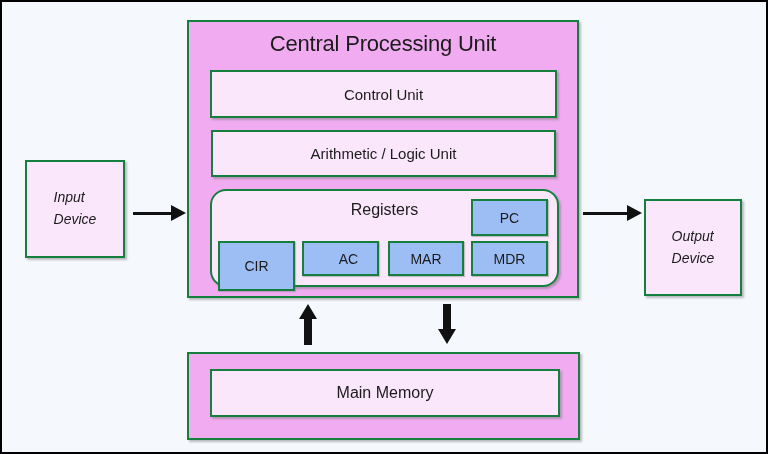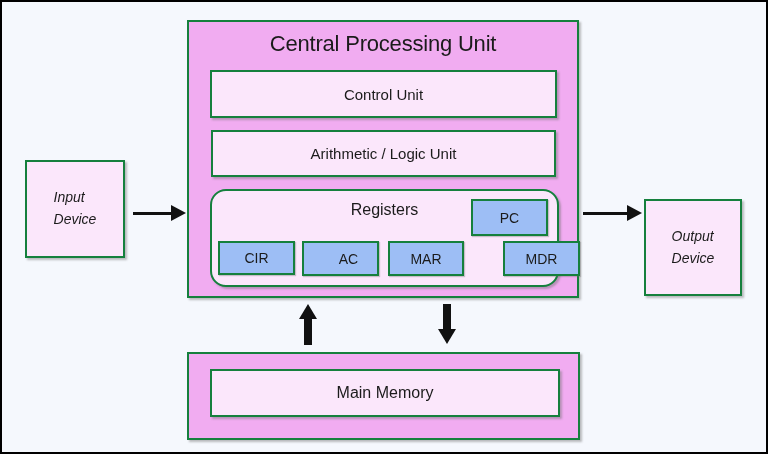--- a/index.html
+++ b/index.html
@@ -40,24 +40,24 @@
   }
   .control-unit { left: 21px; top: 48px;  width: 347px; height: 48px; font-size: 15px; }
   .alu          { left: 22px; top: 108px; width: 345px; height: 47px; font-size: 15px; }
   .registers    { left: 21px; top: 167px; width: 349px; height: 98px; display: block; border-radius: 16px; }
   .registers-label {
     position: absolute; left: 0; top: 10px; width: 100%;
     text-align: center; font-size: 16px;
   }
   .reg { font-size: 14px; box-shadow: 1px 1px 1px rgba(110,110,110,0.35); }
   .reg-pc  { left: 259px; top: 8px;  width: 77px; height: 37px; }
-  .reg-cir { left: 6px;   top: 50px; width: 77px; height: 34px; }
+  .reg-cir { left: 6px;   top: 50px; width: 77px; height: 50px; }
   .reg-ac  { left: 90px;  top: 50px; width: 77px; height: 35px; padding-left: 16px; }
   .reg-mar { left: 176px; top: 50px; width: 76px; height: 35px; align-items: center; }
-  .reg-mdr { left: 259px; top: 50px; width: 77px; height: 35px; margin-left: 32px; }
+  .reg-mdr { left: 259px; top: 50px; width: 77px; height: 35px; }
 
   
   .main-memory { left: 185px; top: 350px; width: 393px; height: 88px; display: block; }
   .main-memory-inner { left: 21px; top: 15px; width: 350px; height: 48px; font-size: 16px; }
 
   
   .shaft-h { position: absolute; height: 3px; background: #111; }
   .head-right {
     position: absolute; width: 0; height: 0;
     border-top: 8px solid transparent; border-bottom: 8px solid transparent;

